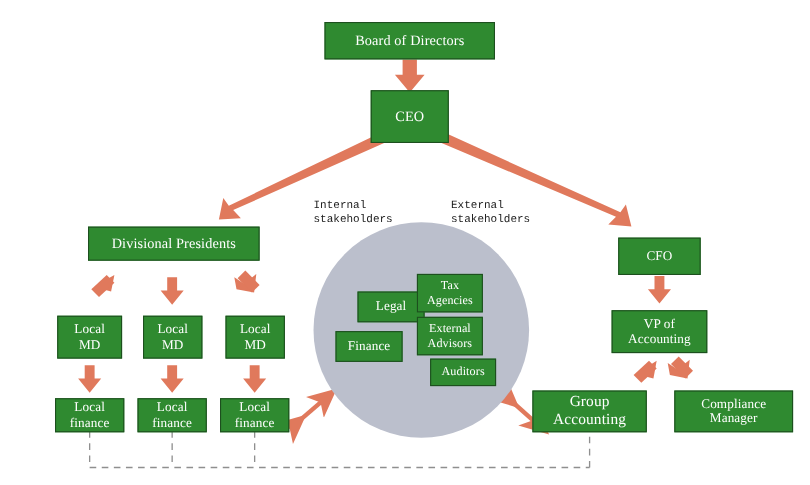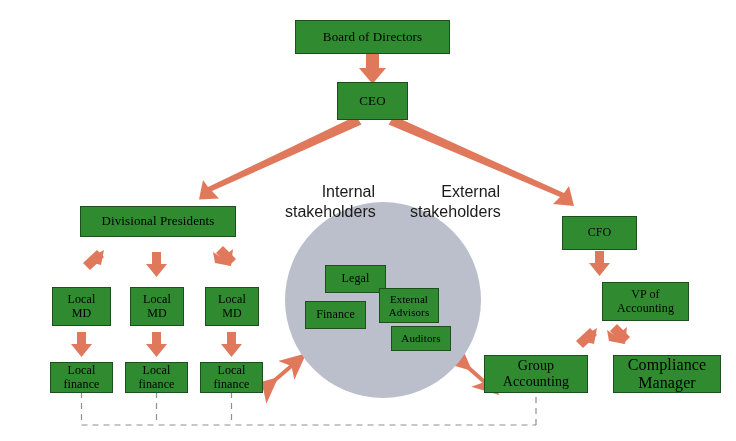--- a/index.html
+++ b/index.html
@@ -13,43 +13,43 @@
     height: 441px;
     background: #ffffff;
     font-family: "Liberation Serif", "DejaVu Serif", serif;
     overflow: hidden;
   }
   .node {
     position: absolute;
     box-sizing: border-box;
     background: #2f8a30;
     border: 1.5px solid #1d4f1e;
-    color: #000000;
+    color: #ffffff;
     display: flex;
     align-items: center;
     justify-content: center;
     text-align: center;
     line-height: 1.12;
     font-family: "Liberation Serif", "DejaVu Serif", serif;
     white-space: pre-line;
     letter-spacing: 0.1px;
   }
   .circle {
     position: absolute;
     border-radius: 50%;
     background: #bbbfcc;
   }
   .caption {
     position: absolute;
     color: #1a1a1a;
-    font-family: Liberation Sans, sans-serif;
-    font-size: 16px;
+    font-family: Liberation Mono, monospace;
+    font-size: 10px;
     line-height: 1.28;
     white-space: pre-line;
-    text-align: right;
+    text-align: left;
   }
   svg.layer {
     position: absolute;
     left: 0;
     top: 0;
     width: 736px;
     height: 441px;
     overflow: visible;
   }
   svg.layer.under { z-index: 1; }
@@ -137,49 +137,51 @@
 
   <div class="circle" style="left:285px; top:202px; width:196px; height:196px;"></div>
 
   <div class="caption" style="left:285px; top:182px; width:90px;">Internal
 stakeholders</div>
   <div class="caption" style="left:410px; top:182px; width:90px;">External
 stakeholders</div>
 
   <div class="node" style="left:295px; top:20px; width:155px; height:34px; font-size:13px;">Board of Directors</div>
 
-  <div class="node" style="left:337px; top:82px; width:71px; height:38px; font-size:13px;">CEO</div>
+  <div class="node" style="left:337px; top:82px; width:71px; height:48px; font-size:13px;">CEO</div>
 
   <div class="node" style="left:80px; top:206px; width:156px; height:31px; font-size:13px;">Divisional Presidents</div>
 
   <div class="node" style="left:52px; top:287px; width:59px; height:39px; font-size:12px;">Local
 MD</div>
   <div class="node" style="left:130px; top:287px; width:54px; height:39px; font-size:12px;">Local
 MD</div>
   <div class="node" style="left:205px; top:287px; width:54px; height:39px; font-size:12px;">Local
 MD</div>
 
   <div class="node" style="left:50px; top:362px; width:63px; height:31px; font-size:12px;">Local
 finance</div>
   <div class="node" style="left:125px; top:362px; width:63px; height:31px; font-size:12px;">Local
 finance</div>
   <div class="node" style="left:200px; top:362px; width:63px; height:31px; font-size:12px;">Local
 finance</div>
 
   <div class="node" style="left:562px; top:216px; width:75px; height:34px; font-size:12px;">CFO</div>
 
-  <div class="node" style="left:556px; top:282px; width:87px; height:39px; font-size:12px;margin-left:46px;">VP of
+  <div class="node" style="left:556px; top:282px; width:87px; height:39px; font-size:12px;">VP of
 Accounting</div>
 
   <div class="node" style="left:484px; top:355px; width:104px; height:38px; font-size:14px;">Group
 Accounting</div>
 
-  <div class="node" style="left:613px; top:355px; width:108px; height:38px; font-size:16px;">Compliance
+  <div class="node" style="left:613px; top:355px; width:108px; height:38px; font-size:12px;">Compliance
 Manager</div>
 
   <div class="node" style="left:305px; top:265px; width:61px; height:28px; font-size:12px;margin-left:20px;">Legal</div>
   <div class="node" style="left:305px; top:301px; width:61px; height:28px; font-size:12px;">Finance</div>
 
+  <div class="node" style="left:379px; top:249px; width:60px; height:35px; font-size:11px;">Tax
+Agencies</div>
   <div class="node" style="left:379px; top:288px; width:60px; height:35px; font-size:11px;">External
 Advisors</div>
   <div class="node" style="left:379px; top:326px; width:60px; height:25px; font-size:11px;margin-left:12px;">Auditors</div>
 
 </div>
 
 </body></html>

